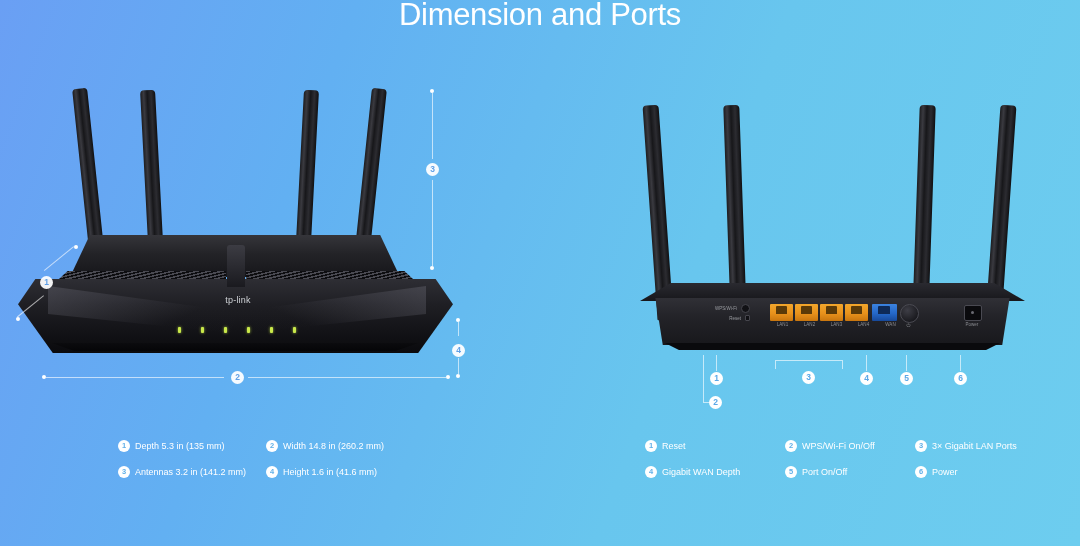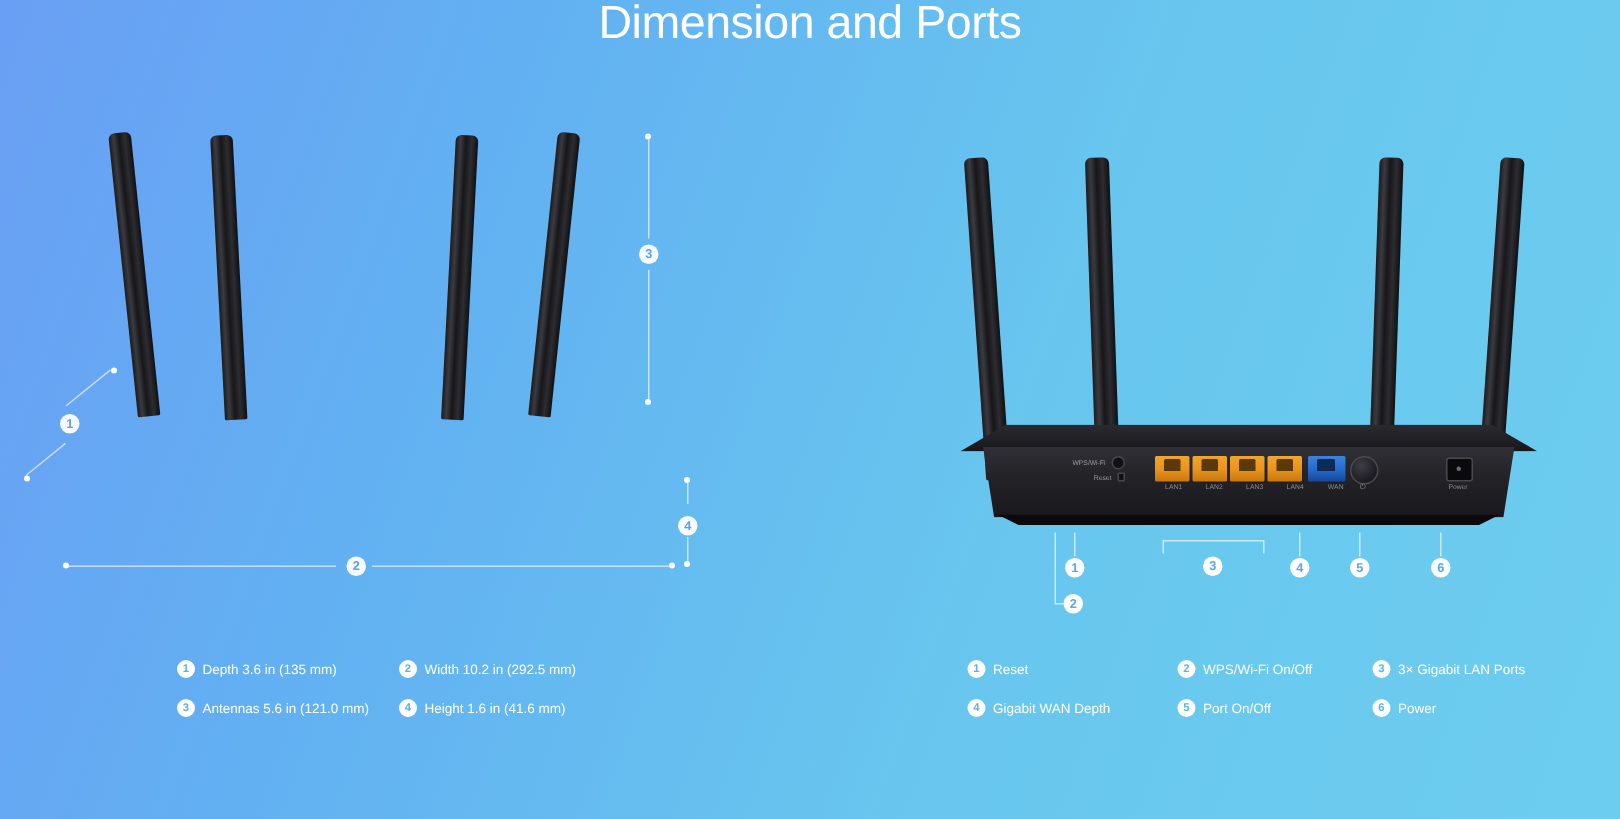--- a/index.html
+++ b/index.html
@@ -394,20 +394,39 @@
 <div id="stage">
 
   <div id="page-title">Dimension and Ports</div>
 
   <div id="router-front">
     <div class="ant" id="fa1"></div>
     <div class="ant" id="fa2"></div>
     <div class="ant" id="fa3"></div>
     <div class="ant" id="fa4"></div>
 
+    <div id="front-body">
+      <div class="fb-top"></div>
+      <div class="fb-vent-l"></div>
+      <div class="fb-vent-r"></div>
+      <div class="fb-main"></div>
+      <div class="fb-sheen-l"></div>
+      <div class="fb-sheen-r"></div>
+      <div class="fb-notch"></div>
+      <div id="tplink-logo">tp-link</div>
+      <div id="led-strip">
+        <div class="led"></div>
+        <div class="led"></div>
+        <div class="led"></div>
+        <div class="led"></div>
+        <div class="led"></div>
+        <div class="led"></div>
+      </div>
+      <div class="fb-base"></div>
+    </div>
   </div>
 
   <div class="gdot" style="left:74px; top:245px;"></div>
   <div class="gline diag" style="left:74px; top:247px; width:38px; transform:rotate(141deg);"></div>
   <div class="badge dim" style="left:40px; top:276px;">1</div>
   <div class="gline diag" style="left:44px; top:296px; width:34px; transform:rotate(141deg);"></div>
   <div class="gdot" style="left:16px; top:317px;"></div>
 
   <div class="gdot" style="left:42px; top:375px;"></div>
   <div class="gline h" style="left:46px; top:377px; width:178px;"></div>
@@ -488,29 +507,29 @@
 
   <div class="callout-line" style="left:906px; top:355px; height:16px;"></div>
   <div class="badge" style="left:900px; top:372px;">5</div>
 
   <div class="callout-line" style="left:960px; top:355px; height:16px;"></div>
   <div class="badge" style="left:954px; top:372px;">6</div>
 
   <div class="legend" id="legend-left">
     <div class="legend-item">
       <div class="legend-badge">1</div>
-      <div>Depth 3.6 in (135 mm)</div>
+      <div>Depth 5.3 in (135 mm)</div>
     </div>
     <div class="legend-item">
       <div class="legend-badge">2</div>
-      <div>Width 10.2 in (292.5 mm)</div>
+      <div>Width 14.8 in (260.2 mm)</div>
     </div>
     <div class="legend-item">
       <div class="legend-badge">3</div>
-      <div>Antennas 5.6 in (121.0 mm)</div>
+      <div>Antennas 3.2 in (141.2 mm)</div>
     </div>
     <div class="legend-item">
       <div class="legend-badge">4</div>
       <div>Height 1.6 in (41.6 mm)</div>
     </div>
   </div>
 
   <div class="legend" id="legend-right">
     <div class="legend-item">
       <div class="legend-badge">1</div>

